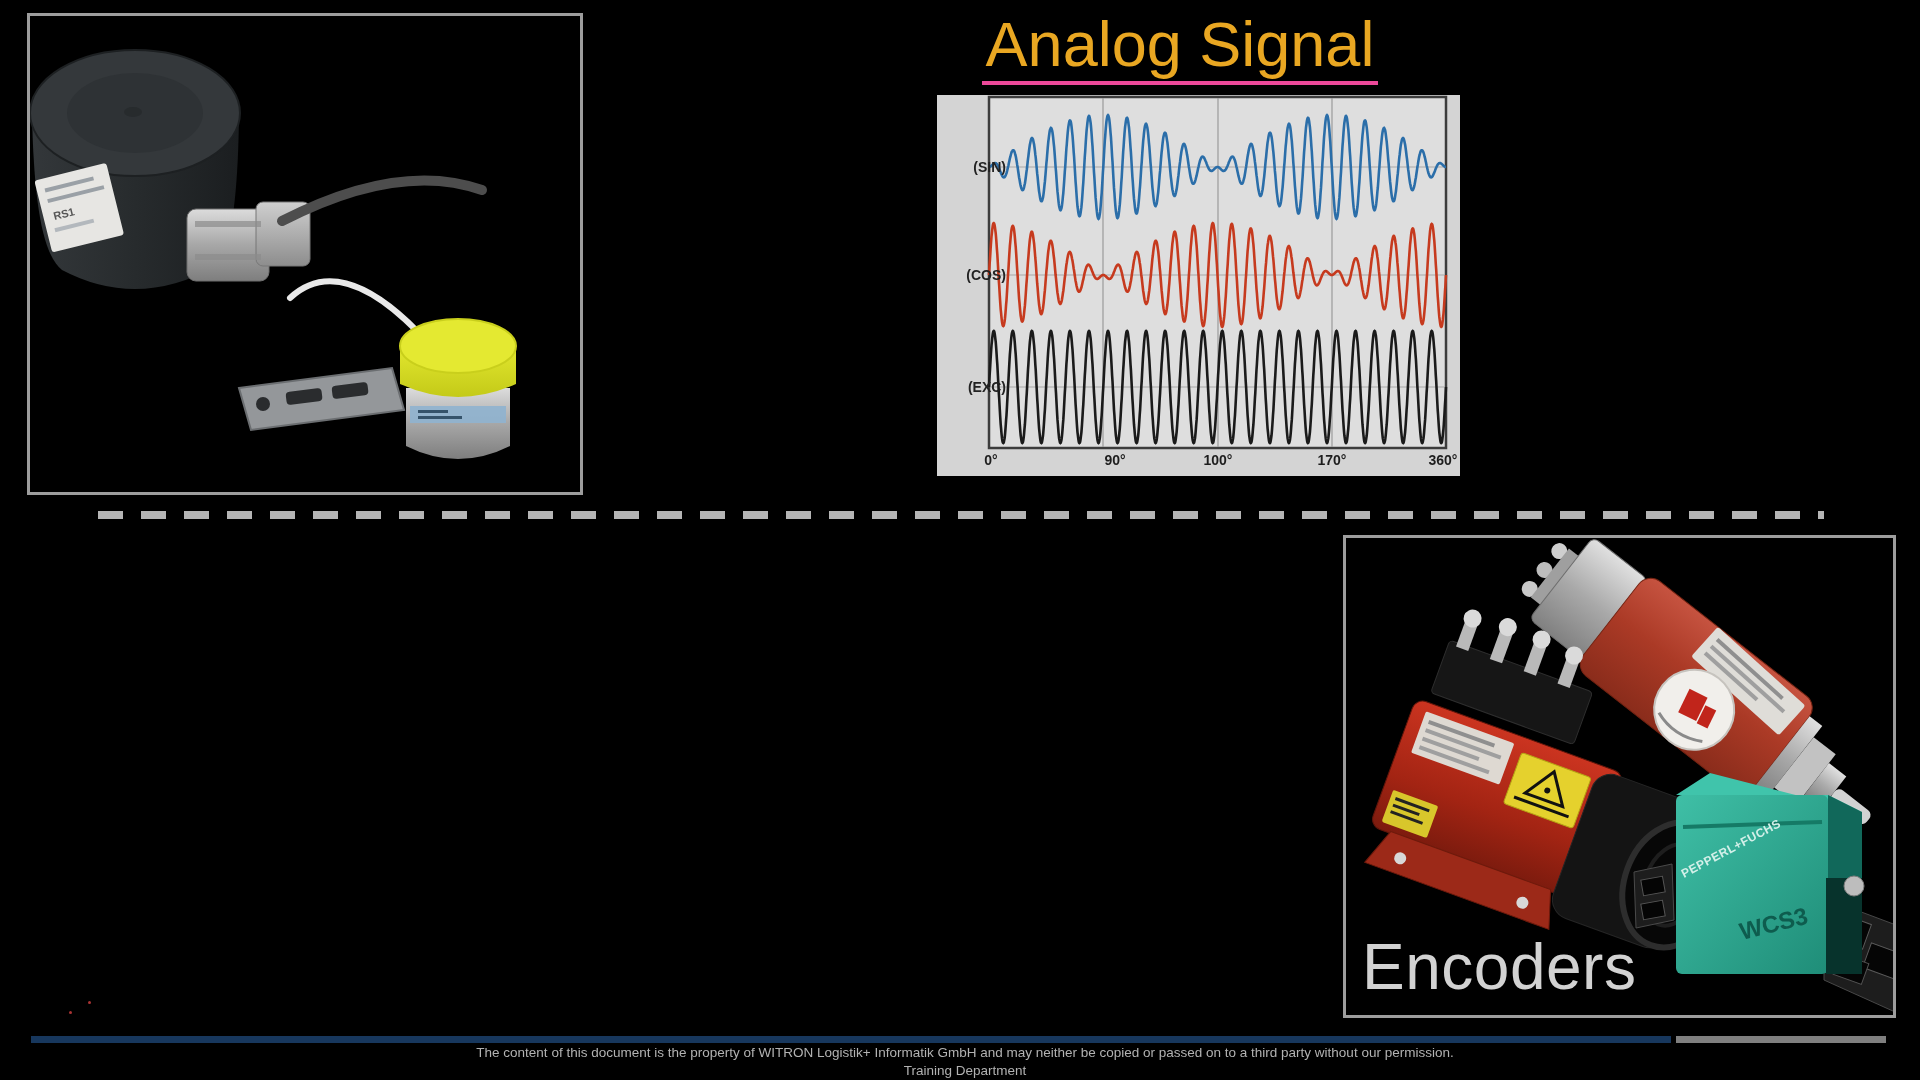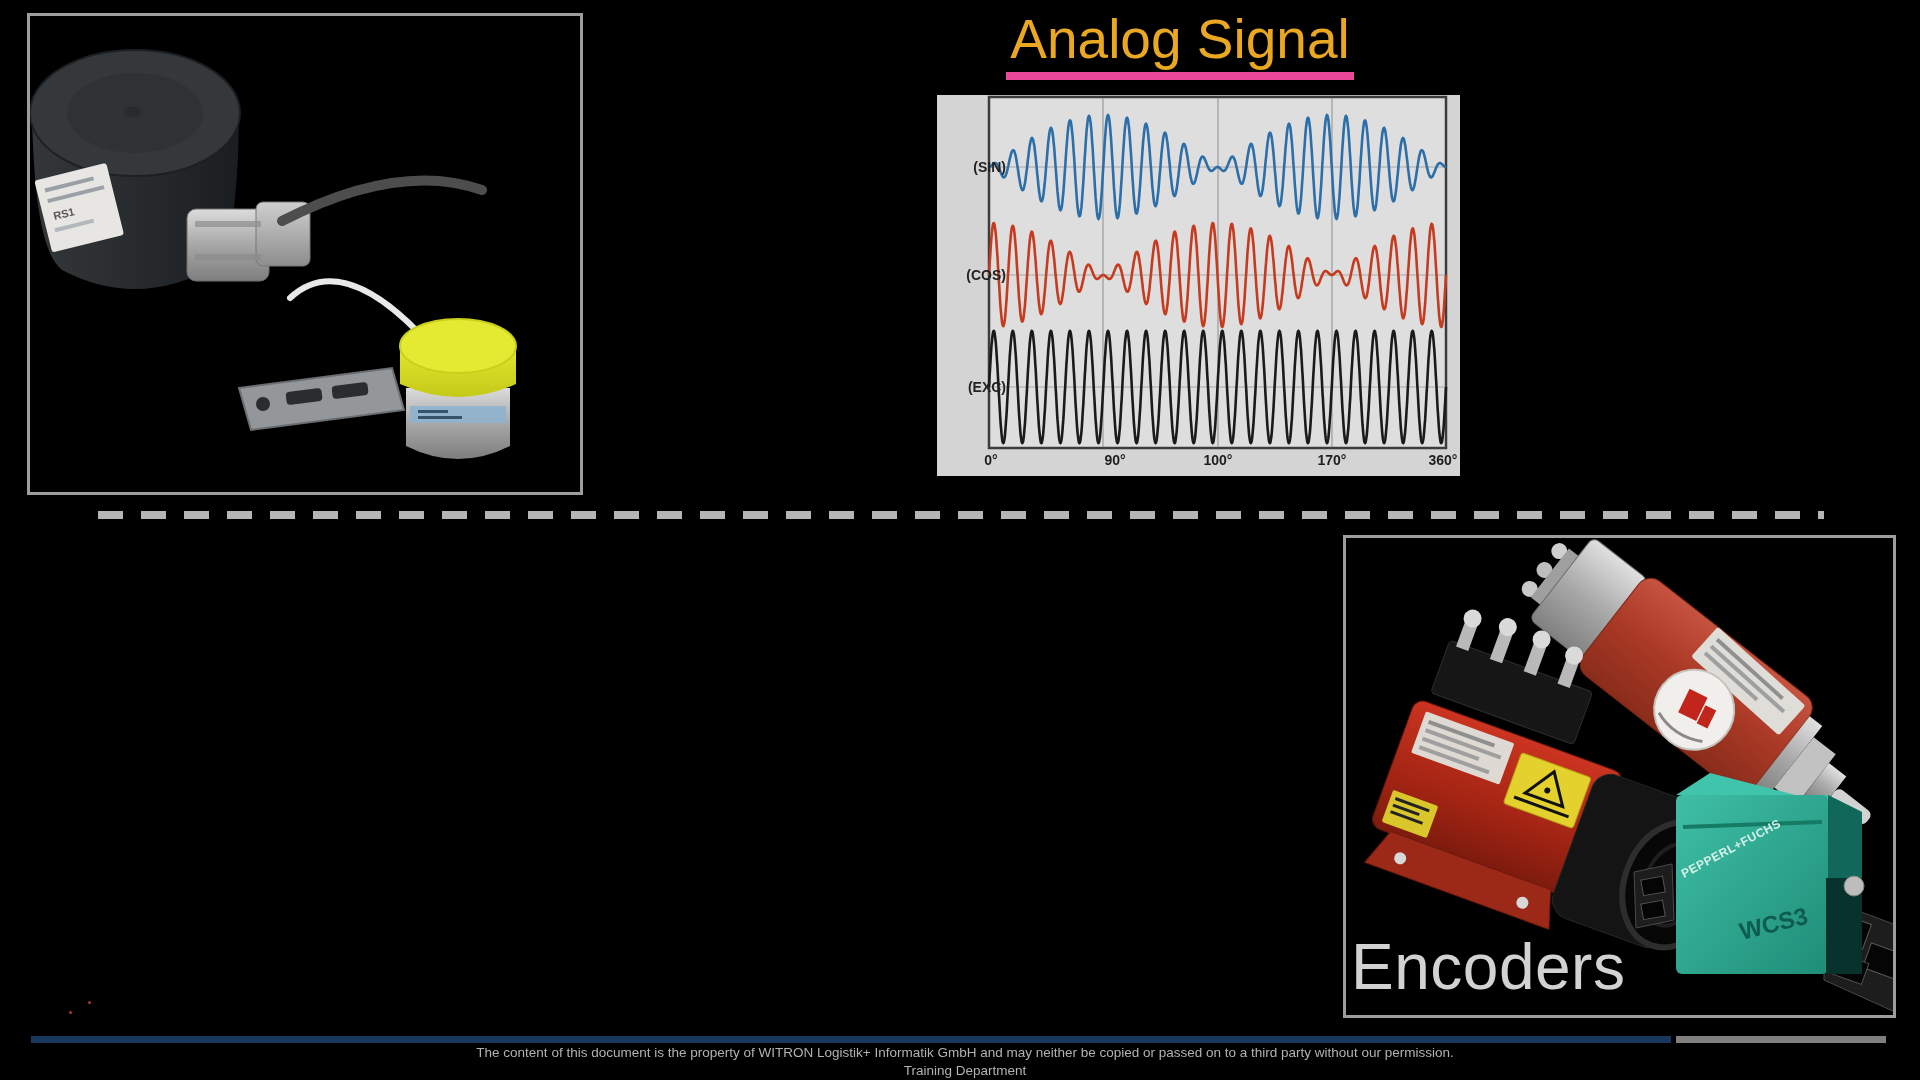--- a/index.html
+++ b/index.html
@@ -7,26 +7,26 @@
        font-family:"Liberation Sans",sans-serif;}
   .abs{position:absolute;}
 
   
   .photo-box{position:absolute;border:3px solid #9d9d9d;background:#000;}
   #resolvers-box{left:27px;top:13px;width:550px;height:476px;}
   #encoders-box{left:1343px;top:535px;width:547px;height:477px;}
   .box-title{position:absolute;color:#d2d2d2;font-size:64px;line-height:1;
              letter-spacing:.5px;white-space:nowrap;}
   #resolvers-title{right:32px;top:34px;}
-  #encoders-title{left:5px;bottom:16px;}
+  #encoders-title{left:16px;bottom:16px;}
 
   
   #analog-title-wrap{left:880px;top:8px;width:600px;text-align:center;}
-  #analog-title{display:inline-block;color:#e9a722;font-size:55px;line-height:1.15;
-                border-bottom:8px solid #ec4899;padding:0 4px 1px 4px;}
+  #analog-title{display:inline-block;color:#e9a722;font-size:63px;line-height:1.15;
+                border-bottom:4px solid #ec4899;padding:0 4px 1px 4px;}
 
   
   #chart{left:937px;top:95px;width:523px;height:381px;background:#d4d4d4;}
   #chart svg{display:block;}
   .row-label{position:absolute;color:#222;font-weight:bold;font-size:14px;
              width:48px;text-align:right;padding-left:21px;}
   .x-tick{position:absolute;top:357px;transform:translateX(-50%);
           color:#1d1d1d;font-weight:bold;font-size:14px;}
 
   

